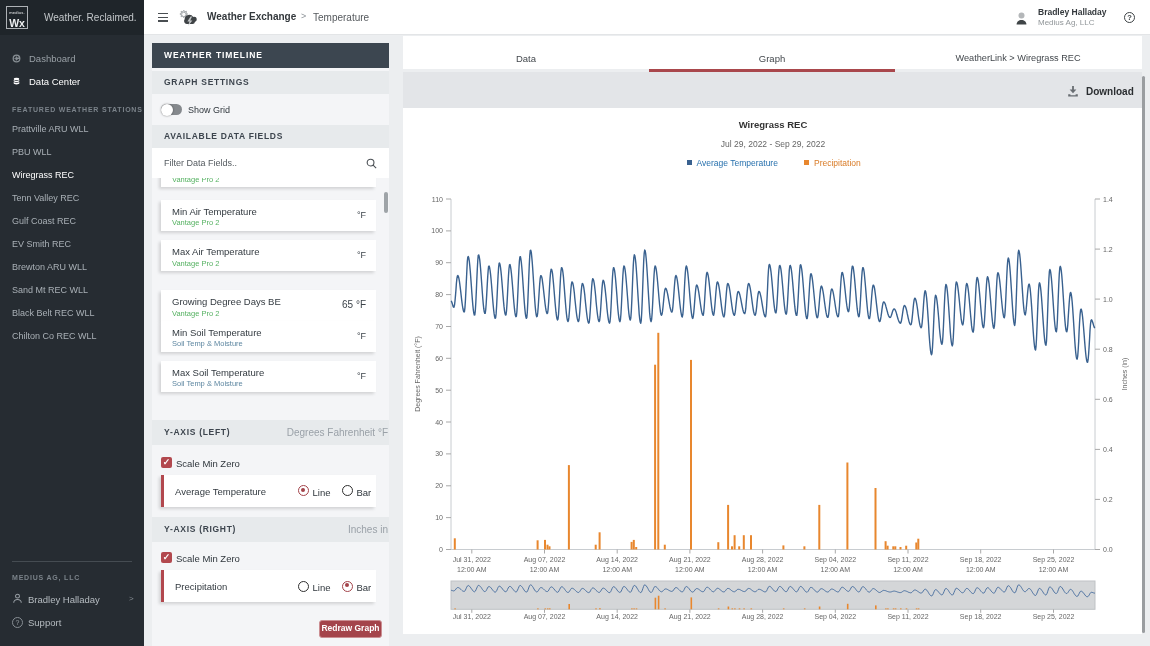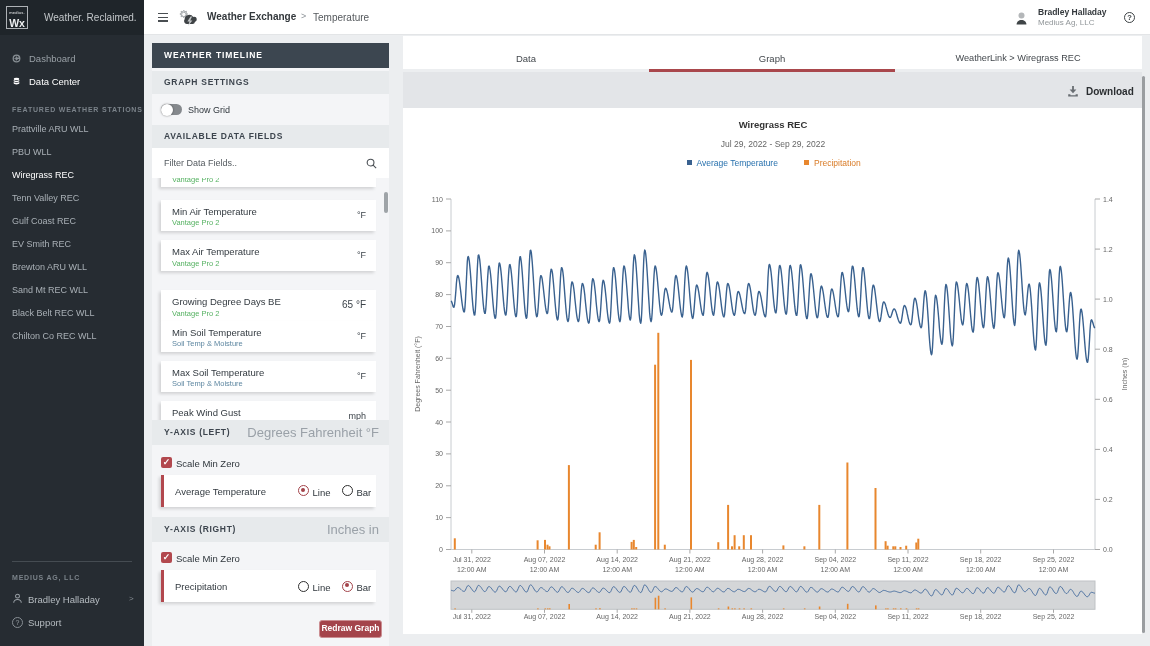--- a/index.html
+++ b/index.html
@@ -12,21 +12,21 @@
 #logo .wx{font-size:10.5px;font-weight:bold;display:block;margin-top:2px;}
 #sbtitle{left:44px;top:12px;font-size:10px;color:#c3c7ca;}
 .navitem{left:0;width:144px;height:23px;font-size:9.5px;color:#99a0a6;}
 .navitem .ic{position:absolute;left:12px;top:7px;width:9px;height:9px;}
 .navitem .tx{position:absolute;left:29px;top:6px;}
 .sechead{left:12px;font-size:7px;letter-spacing:.8px;color:#7b838a;font-weight:bold;}
 .station{left:12px;font-size:9px;color:#a9b0b6;}
 #panel{left:152px;top:43px;width:237px;height:603px;background:#f4f5f7;}
 .band-dark{left:152px;width:237px;height:25px;background:#3c4650;color:#fff;font-size:8.5px;font-weight:bold;letter-spacing:.9px;line-height:25px;padding-left:12px;}
 .band{left:152px;width:237px;height:23px;background:#e7eaec;color:#3d454e;font-size:8.5px;font-weight:bold;letter-spacing:.7px;line-height:23px;padding-left:12px;}
-.band .r{position:absolute;right:10px;top:0;font-weight:normal;letter-spacing:0;color:#9aa1a8;font-size:13px;}
+.band .r{position:absolute;right:1px;top:0;font-weight:normal;letter-spacing:0;color:#9aa1a8;font-size:10px;}
 .card{left:161px;width:215px;background:#fff;box-shadow:-2px 2px 3px rgba(0,0,0,.14);}
 .card .t{position:absolute;left:11px;top:6px;font-size:9.5px;color:#333a40;}
 .card .s{position:absolute;left:11px;top:18.5px;font-size:7.5px;color:#56b262;}
 .card .s.blue{color:#5e87a1;}
 .card .u{position:absolute;right:10px;top:10px;font-size:9px;color:#3c434a;}
 .chk{width:11px;height:11px;background:#b2484e;border-radius:2px;color:#fff;font-size:9px;line-height:11px;text-align:center;font-weight:bold;}
 .radio{width:11px;height:11px;border-radius:50%;border:1.6px solid #2f2f2f;background:#fff;}
 .radio.sel{border-color:#a3434a;}
 .radio.sel::after{content:"";position:absolute;left:1.9px;top:1.9px;width:4px;height:4px;border-radius:50%;background:#a3434a;}
 #topbar{left:144px;top:0;width:1006px;height:35px;background:#fff;border-bottom:1px solid #e3e5e7;}
@@ -147,25 +147,20 @@
     </div>
 <div class="card" style="position:absolute;left:9px;top:142.8px;height:31px;">
 <span class="t">Min Soil Temperature</span>
       <span class="s blue">Soil Temp &amp; Moisture</span>
       <span class="u">°F</span>
     </div>
 <div class="card" style="position:absolute;left:9px;top:182.8px;height:31px;">
 <span class="t">Max Soil Temperature</span>
       <span class="s blue">Soil Temp &amp; Moisture</span>
       <span class="u">°F</span>
-    </div>
-<div class="card" style="position:absolute;left:9px;top:223px;height:31px;">
-<span class="t">Peak Wind Gust</span>
-      <span class="s">Wind</span>
-      <span class="u">mph</span>
     </div>
 </div>
 <div class="abs" style="left:384px;top:192px;width:4px;height:21px;background:#9fa4a8;border-radius:2px;"></div>
 
 <div class="abs band" style="top:420px;height:25px;line-height:25px;">Y-AXIS (LEFT)<span class="r">Degrees Fahrenheit °F</span></div>
 <div class="abs chk" style="left:161px;top:457px;">✓</div>
 <div class="abs" style="left:176px;top:458px;font-size:9.5px;color:#2f363c;">Scale Min Zero</div>
 <div class="abs card" style="top:474.5px;height:32px;border-left:3px solid #b2484e;width:215px;">
   <span class="t" style="top:11px;">Average Temperature</span>
   <div class="radio sel abs" style="left:134px;top:10.5px;"></div>

